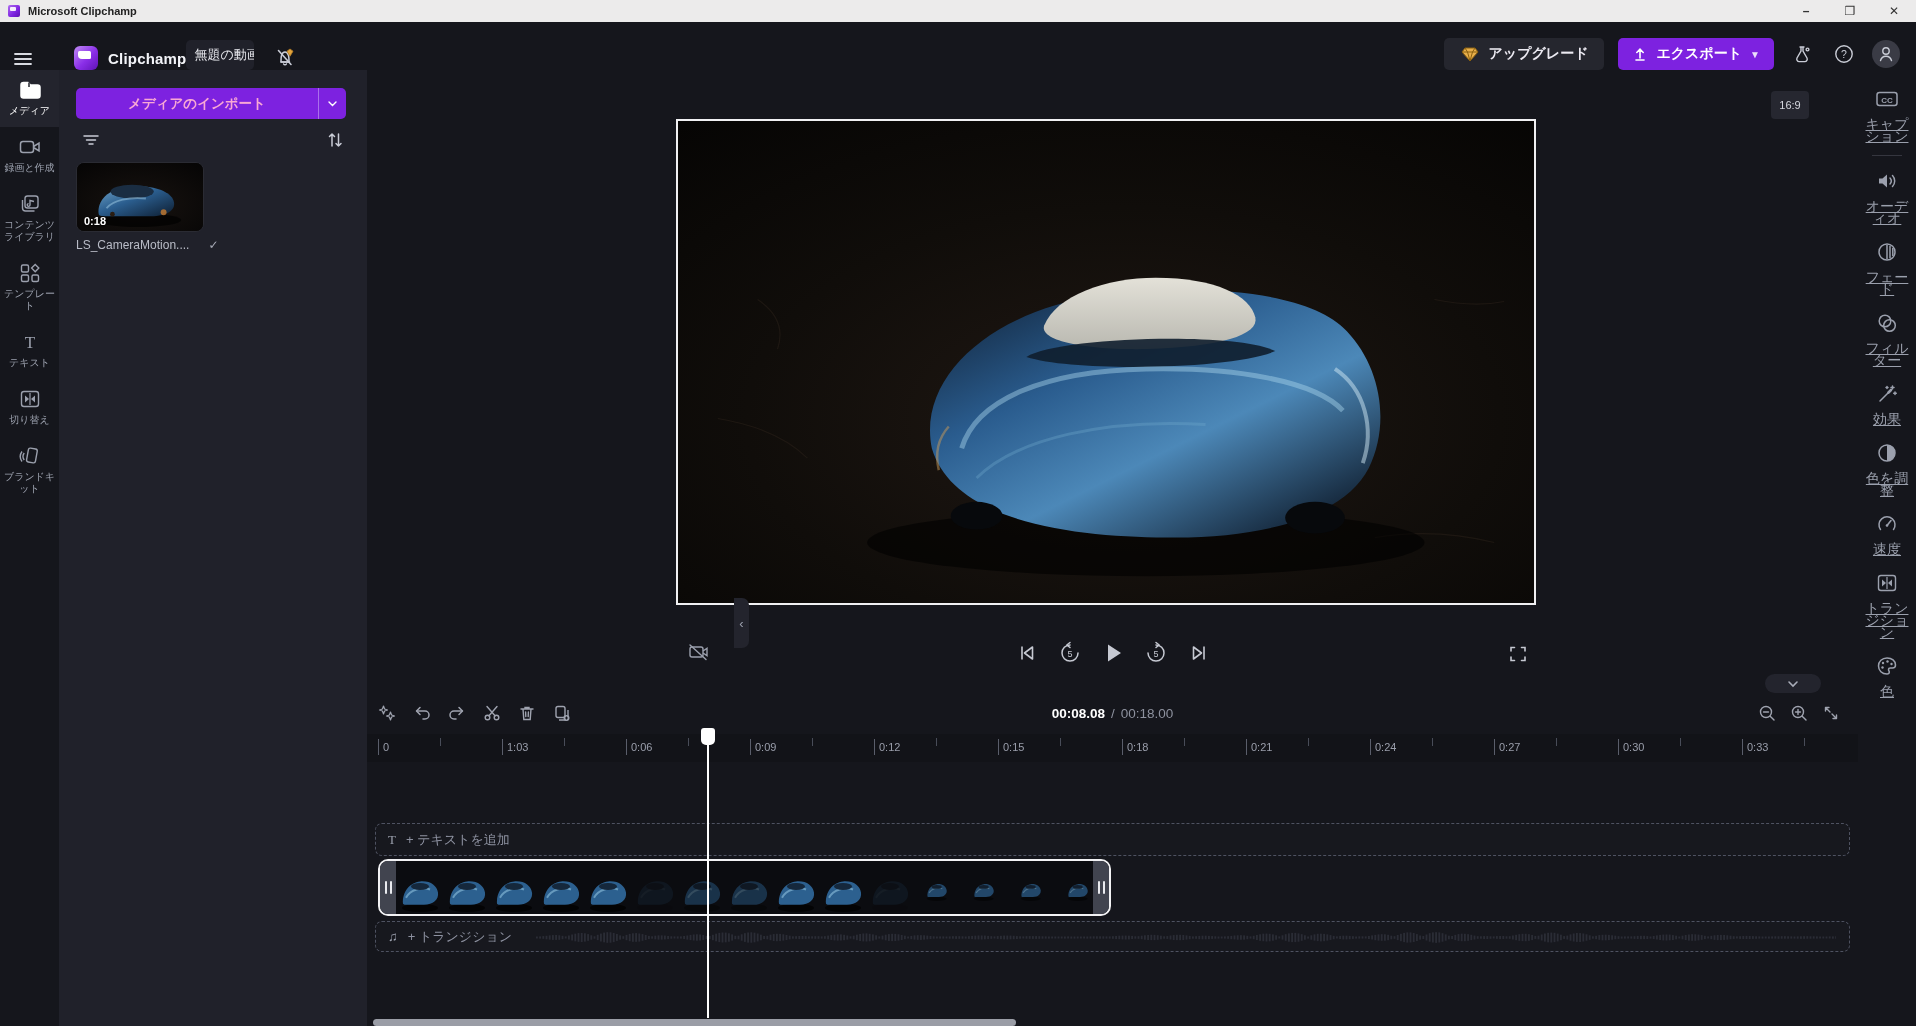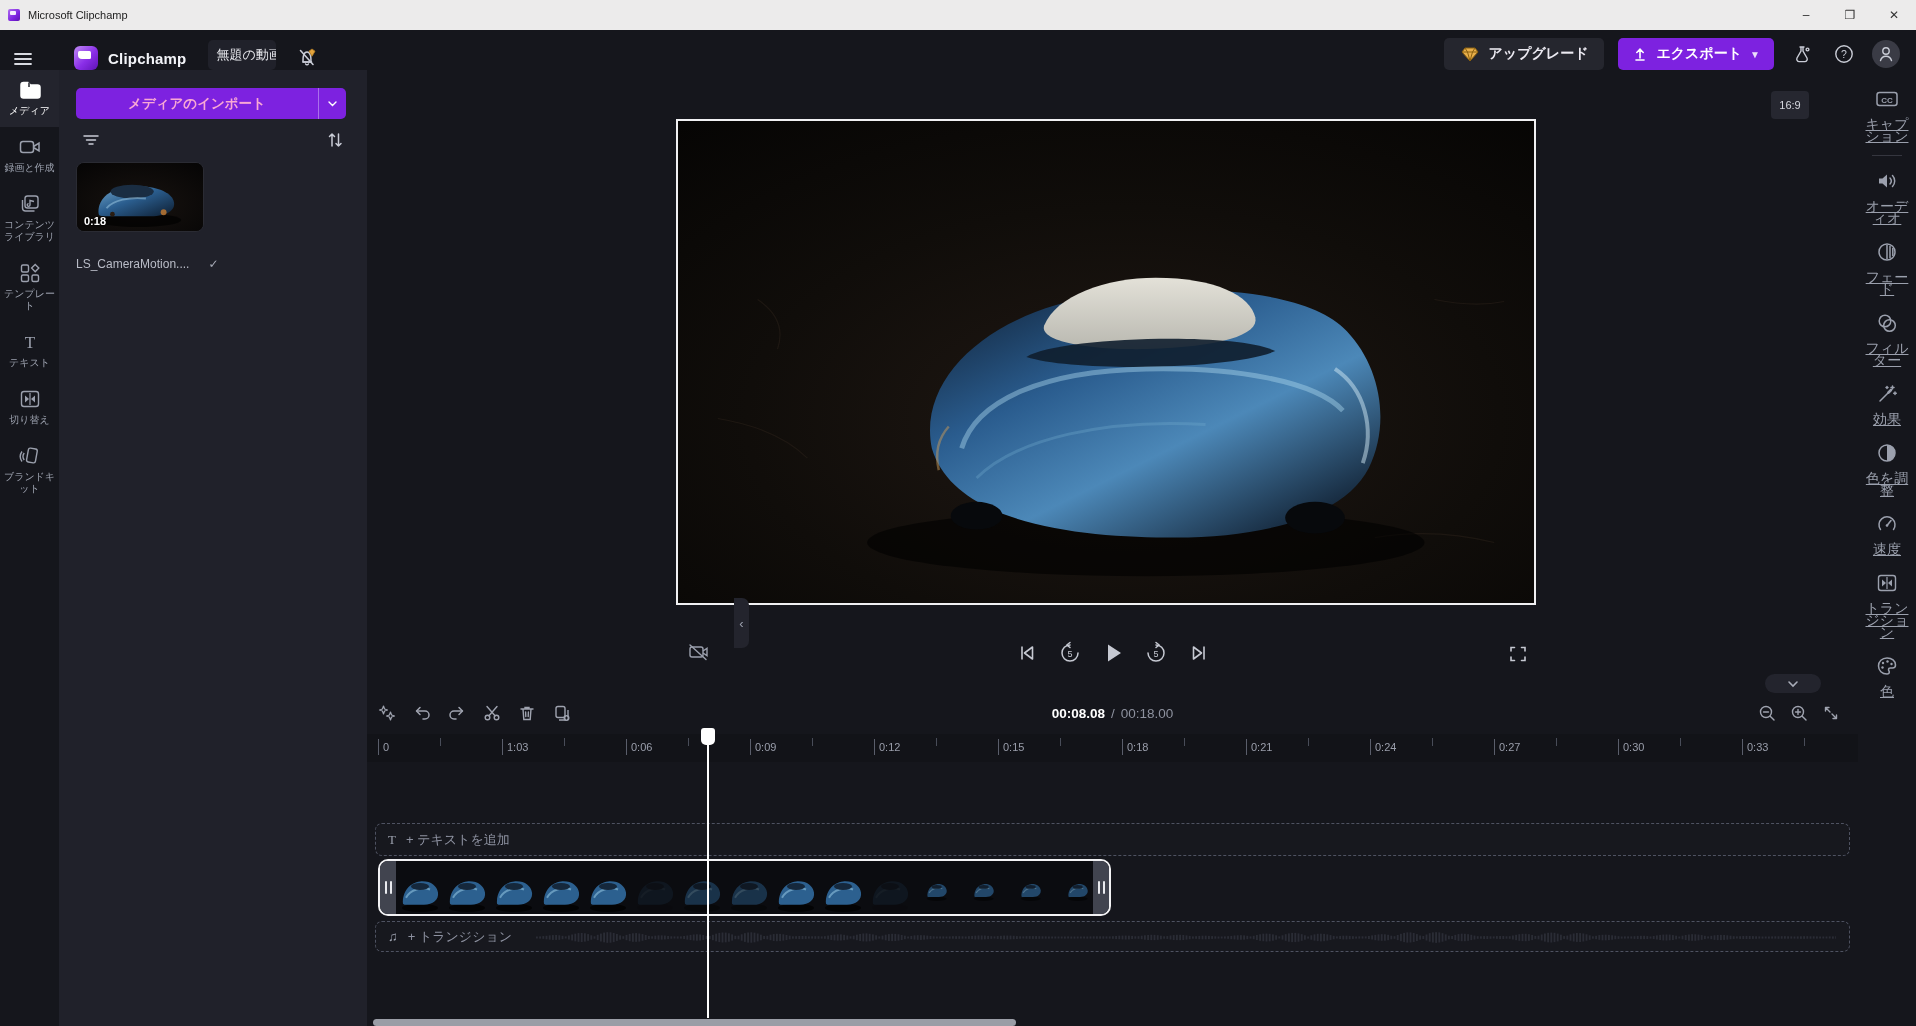--- a/index.html
+++ b/index.html
@@ -1,40 +1,40 @@
 <!DOCTYPE html>
 <html><head>
 <meta charset="utf-8">
 <style>
   * { margin:0; padding:0; box-sizing:border-box; }
   html,body { width:1916px; height:1026px; overflow:hidden; background:#15161c;
     font-family:"Liberation Sans","DejaVu Sans",sans-serif; color:#d6d8e0; }
 
   
-  .titlebar { position:absolute; left:0; top:0; width:1916px; height:30px; background:#ecebeb;
-    display:flex; align-items:center; color:#222; font-size:11px; z-index:50; }
+  .titlebar { position:absolute; left:0; top:0; width:1916px; height:22px; background:#ecebeb;
+    display:flex; align-items:center; color:#222; font-size:11px; z-index:50;font-weight:bold; }
   .titlebar .applogo { width:12px; height:12px; margin:0 8px 0 8px; border-radius:2px;
     background:linear-gradient(135deg,#b06ef0 0%,#7d22e0 60%,#5b12b0 100%); position:relative; }
   .titlebar .applogo::after{ content:""; position:absolute; left:2px; top:2px; width:6px; height:4px;
     background:#fff; border-radius:1px; opacity:.9; }
   .win-btns { margin-left:auto; display:flex; height:22px; }
   .win-btn { width:44px; height:22px; display:flex; align-items:center; justify-content:center;
     color:#333; font-size:12px; }
 
   
   .appbar { position:absolute; left:0; top:22px; width:1916px; height:48px; background:#15161c;
     display:flex; align-items:flex-end; z-index:40; }
   .hamburger { width:46px; display:flex; justify-content:center; }
   .brand { display:flex; align-items:center; gap:10px; margin-left:28px; }
   .brand-logo { width:24px; height:24px; border-radius:6px;
     background:linear-gradient(135deg,#c08bf5 0%,#8a2ee8 55%,#5f13b5 100%); position:relative; }
   .brand-logo::after { content:""; position:absolute; left:4px; top:5px; width:13px; height:8px;
     background:#fff; border-radius:1.5px 1.5px 1.5px 4px; }
   .brand-name { font-size:15px; font-weight:700; color:#f2f3f7; letter-spacing:.2px; }
-  .proj-title { margin-left:22px; background:#20212a; border-radius:5px; height:30px; width:68px;
+  .proj-title { background:#20212a; border-radius:5px; height:30px; width:68px;
     display:flex; align-items:center; padding:10px 8px; font-size:13px; color:#e8e9ee;
     white-space:nowrap; overflow:hidden; }
   .bell-wrap { margin-left:18px; position:relative; width:26px; height:26px;
     display:flex; align-items:center; justify-content:center; }
   .appbar-right { margin-left:auto; display:flex; align-items:center; gap:14px; padding-right:16px; }
   .btn-upgrade { height:32px; background:#25262e; border:none; border-radius:5px; color:#eceaf2;
     font-size:14px; font-weight:700; display:flex; align-items:center; gap:8px; padding:0 16px;
     font-family:inherit; }
   .btn-export { height:32px; background:#7d22e0; border:none; border-radius:5px; color:#fff;
     font-size:14px; font-weight:700; display:flex; align-items:center; gap:8px; padding:0 14px;
@@ -62,21 +62,21 @@
   .import-caret { width:28px; background:#7d22e0; border-left:1px solid rgba(255,255,255,.35);
     color:#fff; display:flex; align-items:center; justify-content:center; border:none;
     border-left:1px solid rgba(255,255,255,.35); font-size:10px; }
   .panel-tools { position:absolute; left:22px; top:60px; width:264px; display:flex;
     justify-content:space-between; align-items:center; }
   .thumb-card { position:absolute; left:17px; top:92px; width:128px; height:70px; border-radius:8px;
     background:#0b0c0f; overflow:hidden; border:1px solid #2a2b33; }
   .thumb-dur { position:absolute; left:7px; bottom:4px; font-size:11px; font-weight:700; color:#fff;
     text-shadow:0 1px 2px #000; }
   .thumb-name { position:absolute; left:17px; top:168px; width:200px; font-size:12px; color:#b9bcc7;
-    display:flex; align-items:center; gap:19px; white-space:nowrap;margin-top:19px; }
+    display:flex; align-items:center; gap:19px; white-space:nowrap; }
 
   
   .stage { position:absolute; left:367px; top:70px; width:1491px; height:956px; background:#15161c; }
   .aspect-badge { position:absolute; left:1404px; top:21px; width:38px; height:28px; background:#262730;
     border-radius:4px; display:flex; align-items:center; justify-content:center; font-size:11px;
     color:#d4d6de; }
   .video-frame { position:absolute; left:309px; top:49px; width:860px; height:486px;
     border:2px solid #f0f0f2; background:#070606; }
   .video-frame svg { display:block; width:100%; height:100%; }
 

